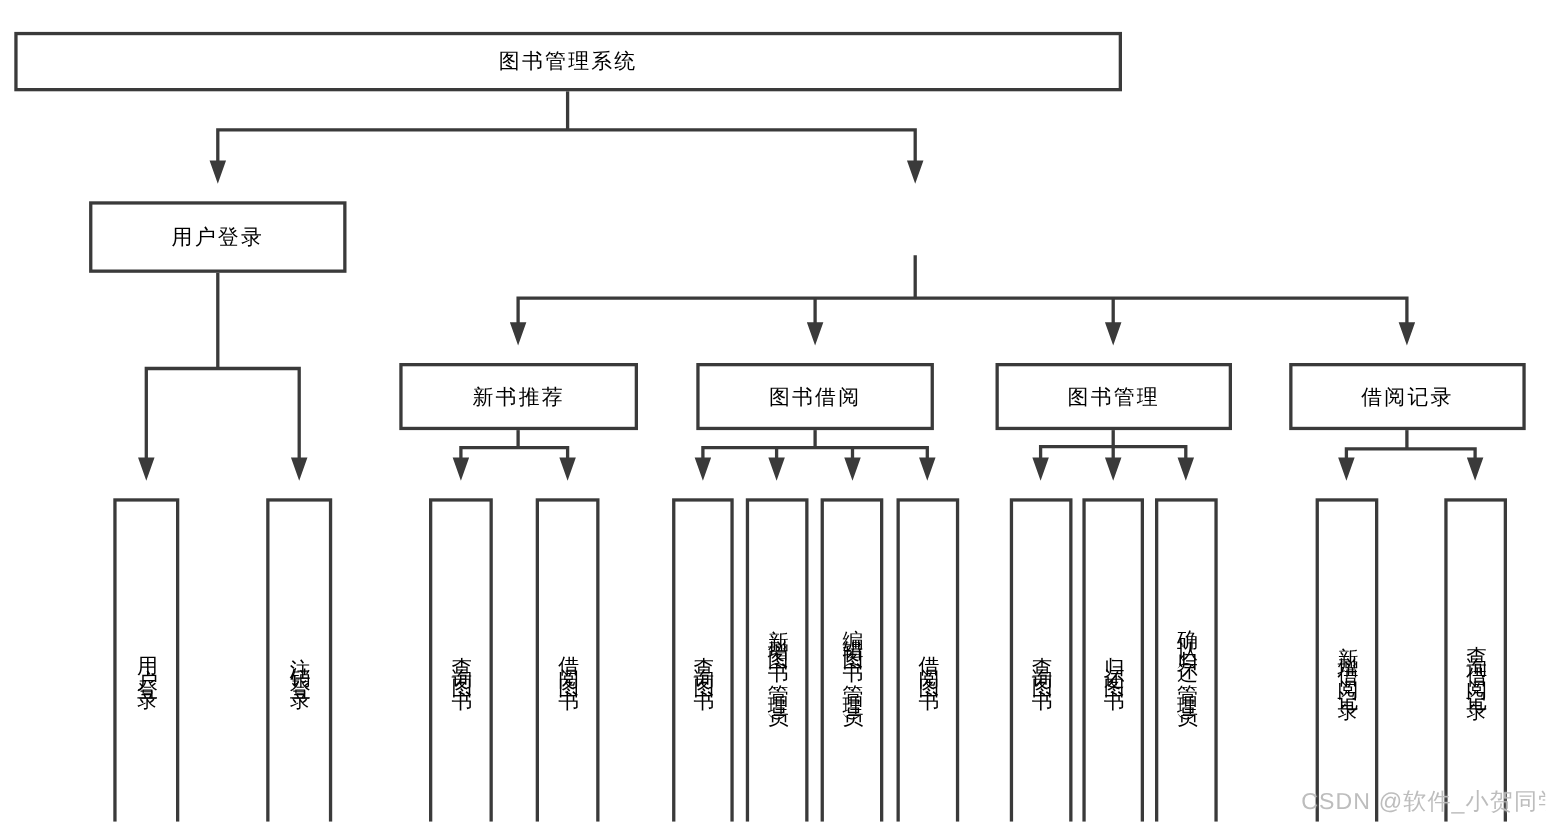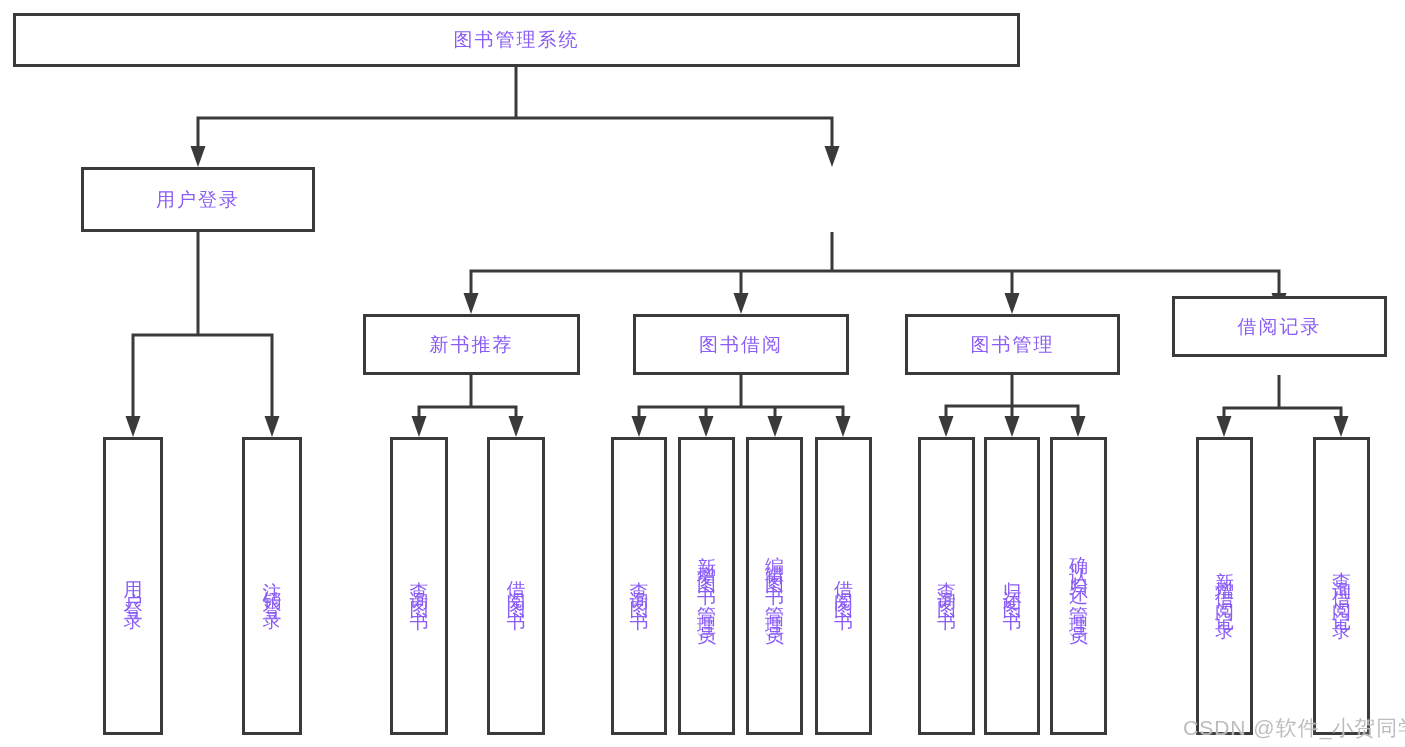--- a/index.html
+++ b/index.html
@@ -22,25 +22,26 @@
     z-index: 0;
   }
   .box {
     position: absolute;
     box-sizing: border-box;
     background: #ffffff;
     border: 3px solid #3a3a3a;
     display: flex;
     align-items: center;
     justify-content: center;
-    color: #8b5cf6;
+    color: #000000;
     font-size: 19px;
     letter-spacing: 2px;
     z-index: 1;
     white-space: nowrap;
+    margin-top: 16px;
   }
   .box.vertical span {
     writing-mode: vertical-rl;
     text-orientation: mixed;
     letter-spacing: 10px;
     white-space: normal;
   }
   .watermark {
     position: absolute;
     left: 1183px;
@@ -85,21 +86,21 @@
 
   <div class="box" style="left:633px;top:314px;width:216px;height:61px">
     <span>图书借阅</span>
   </div>
   <div class="box" style="left:363px;top:314px;width:217px;height:61px">
     <span>新书推荐</span>
   </div>
   <div class="box" style="left:905px;top:314px;width:215px;height:61px">
     <span>图书管理</span>
   </div>
-  <div class="box" style="left:1172px;top:296px;width:215px;height:61px">
+  <div class="box" style="left:1172px;top:314px;width:215px;height:61px">
     <span>借阅记录</span>
   </div>
 
   <div class="box vertical" style="left:103px;top:437px;width:60px;height:298px">
     <span>用户登录</span>
   </div>
   <div class="box vertical" style="left:242px;top:437px;width:60px;height:298px">
     <span>注销登录</span>
   </div>
 

